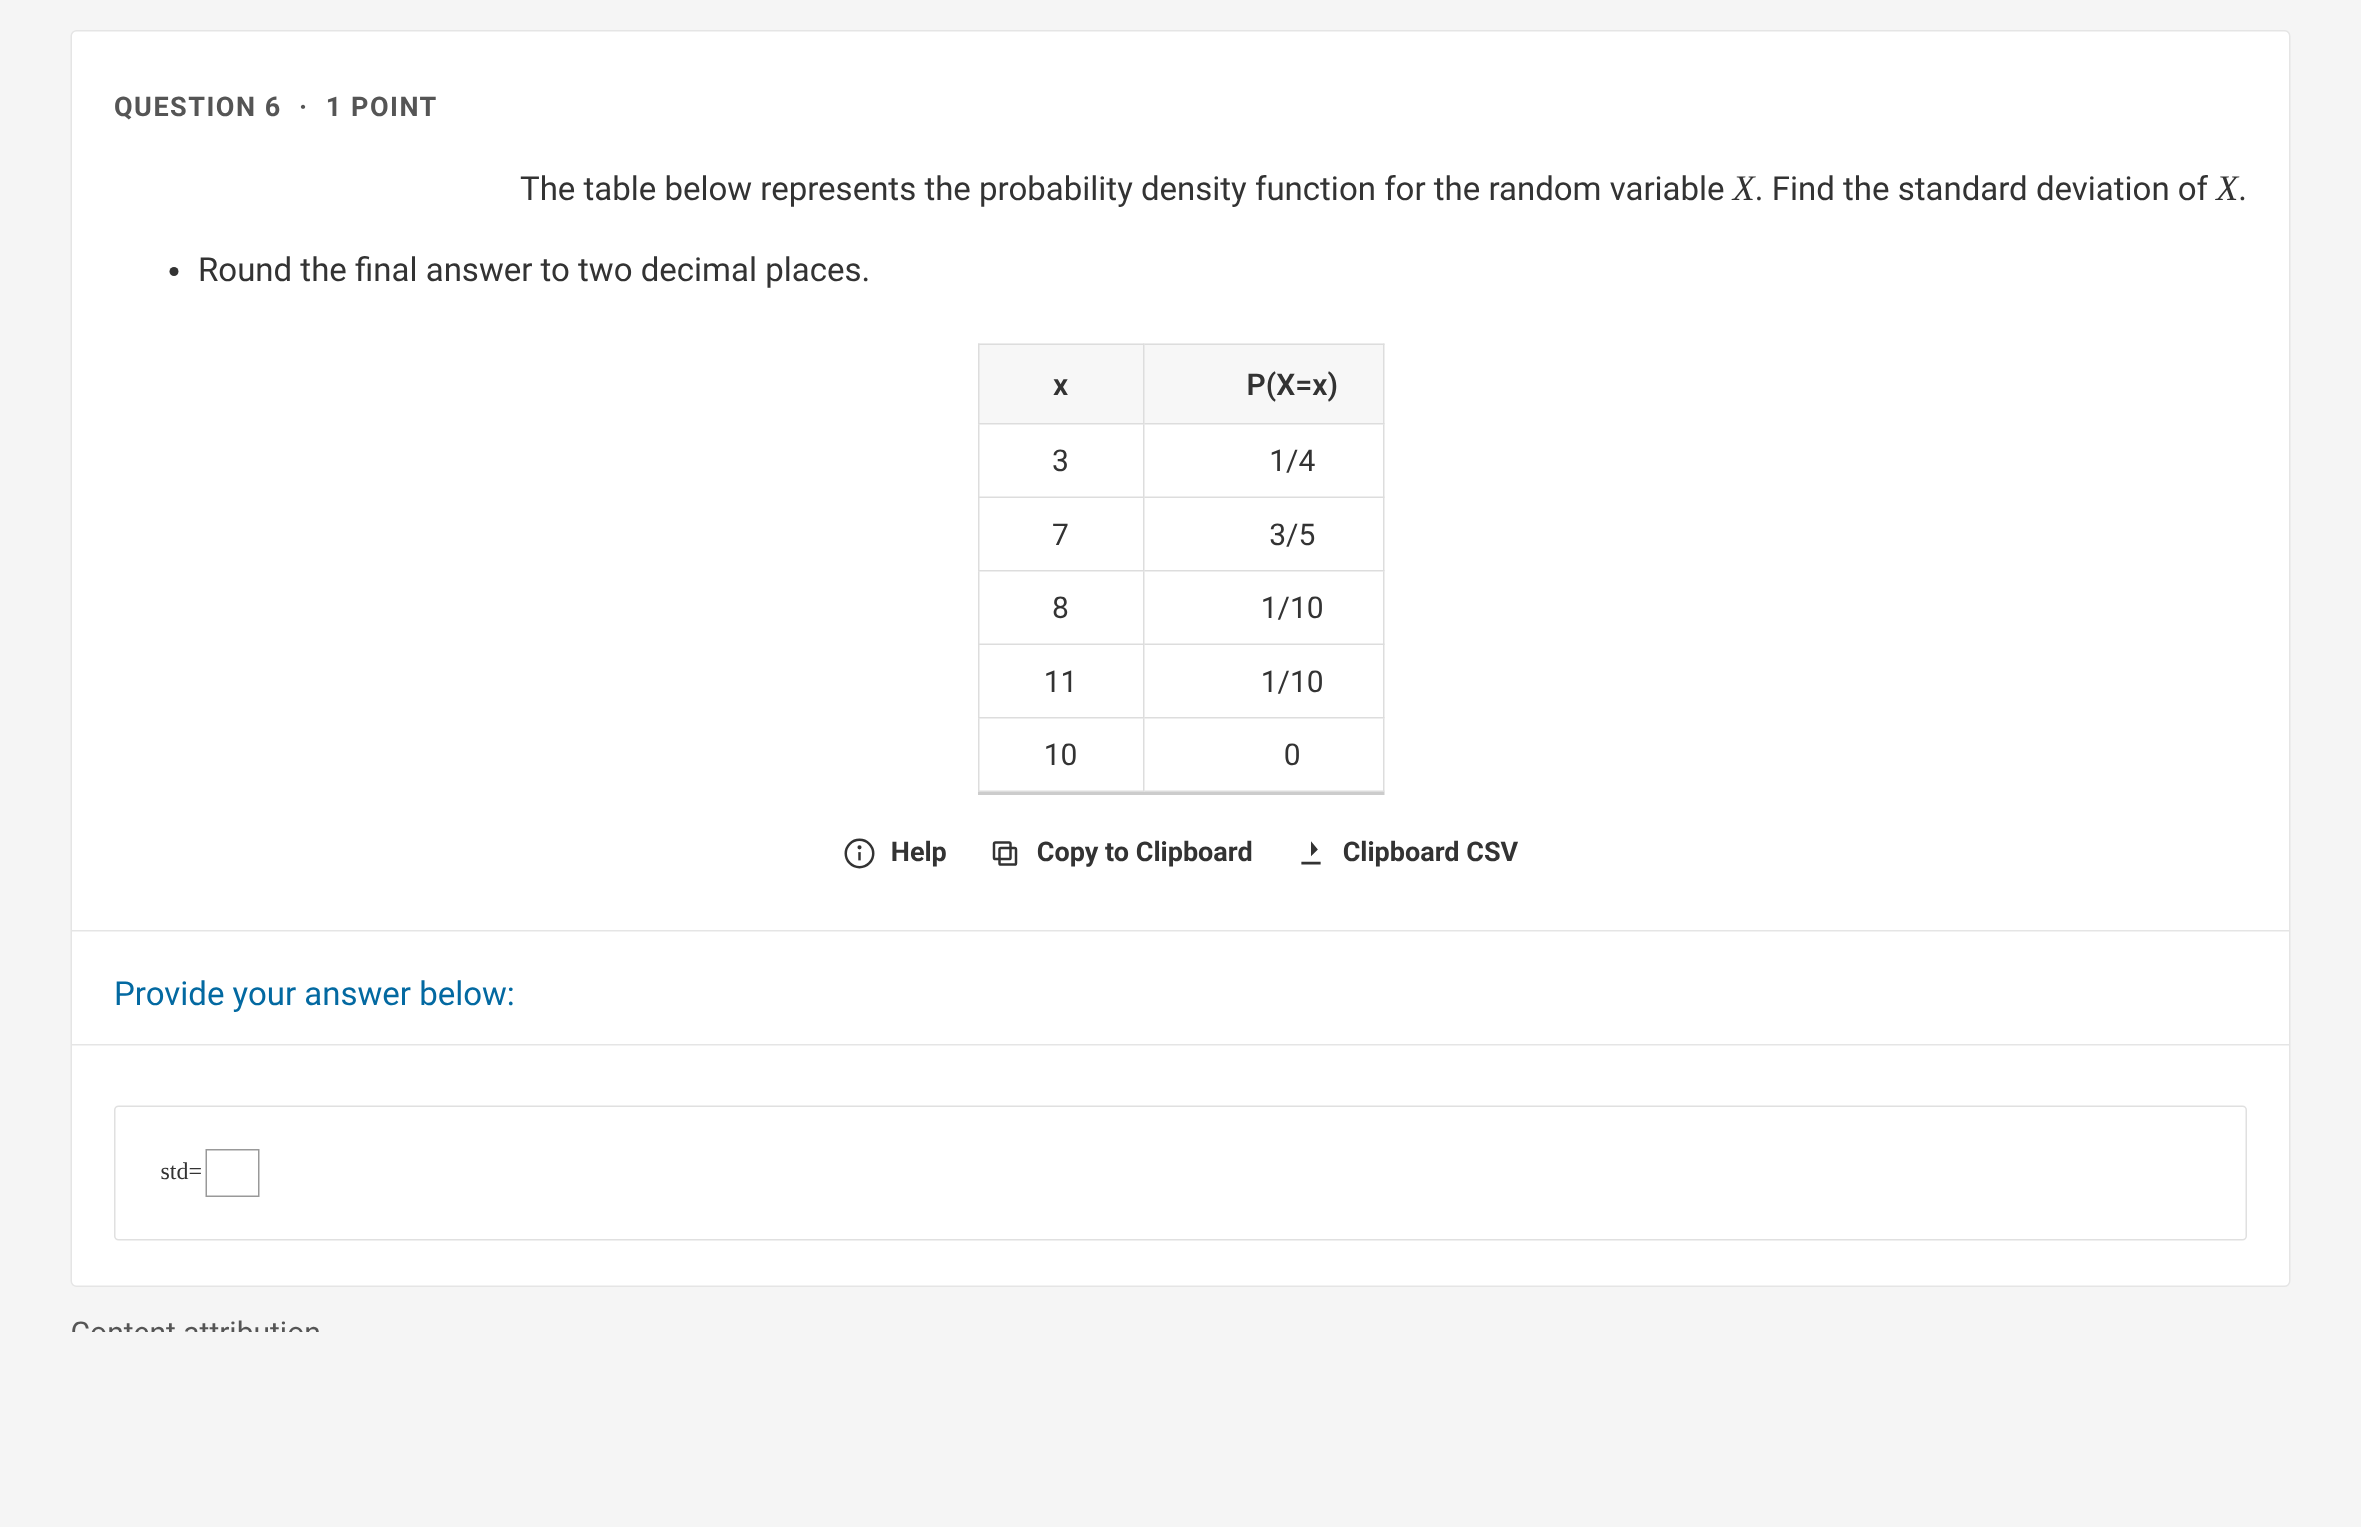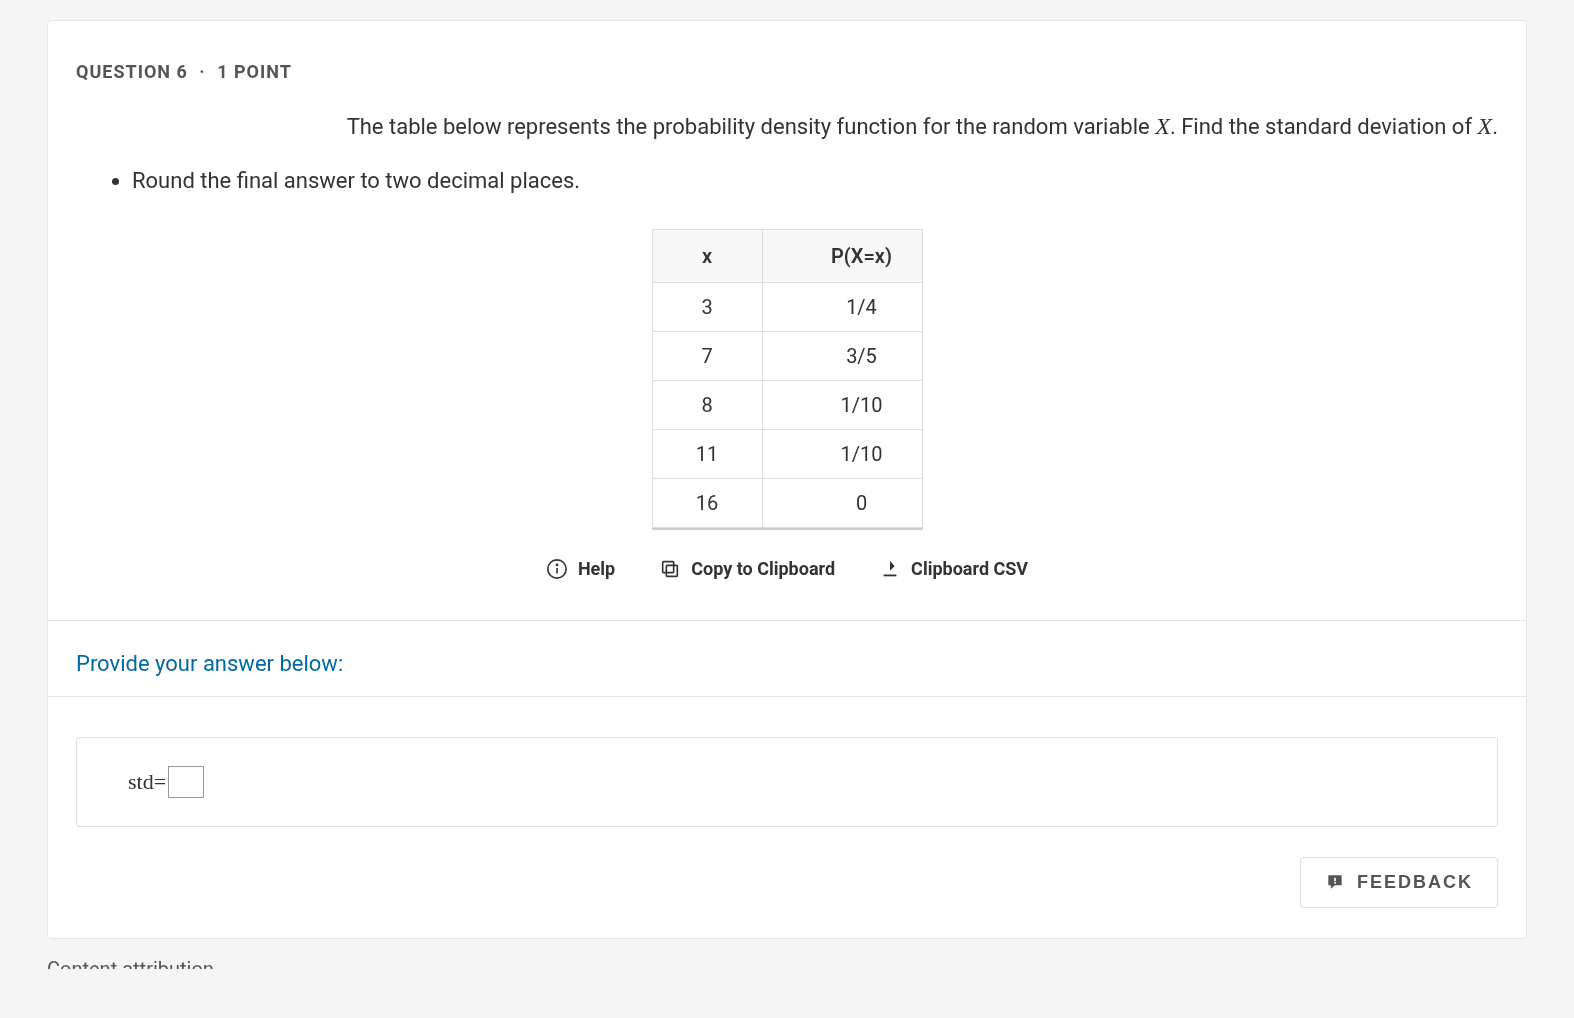--- a/index.html
+++ b/index.html
@@ -70,21 +70,21 @@
     padding: 14px 0;
   }
   table.data td {
     padding: 12px 0;
   }
   table.data th:first-child, table.data td:first-child { width: 110px; }
   table.data th:last-child, table.data td:last-child { width: 160px; padding-left: 39px; }
   .actions {
     display: flex;
     justify-content: center;
-    gap: 44px;
+    gap: 28px;
     margin-bottom: 36px;
     padding-bottom: 4px;
   }
   .action {
     display: inline-flex;
     align-items: center;
     gap: 10px;
     font-size: 18px;
     font-weight: 700;
     color: #333;
@@ -107,22 +107,21 @@
   }
   .answer-box {
     border: 1px solid #e0e0e0;
     border-radius: 3px;
     padding: 28px 30px;
     display: flex;
     align-items: center;
   }
   .std-label {
     font-family: "Times New Roman", Times, serif;
-    font-size: 22px;
-    margin-left: 21px;
+    font-size: 16px;
   }
   .std-input {
     width: 36px;
     height: 32px;
     border: 1px solid #999;
     margin-left: 2px;
     font-size: 18px;
     text-align: center;
   }
   .feedback-row {
@@ -193,21 +192,21 @@
           </tr>
           <tr>
             <td>8</td>
             <td>1/10</td>
           </tr>
           <tr>
             <td>11</td>
             <td>1/10</td>
           </tr>
           <tr>
-            <td>16</td>
+            <td>10</td>
             <td>0</td>
           </tr>
         </tbody>
       </table>
     </div>
 
     <div class="actions">
       <span class="action">
         <svg viewBox="0 0 24 24">
             <circle cx="12" cy="12" r="10"></circle>
@@ -237,25 +236,15 @@
     <p class="answer-label">Provide your answer below:</p>
   </div>
 
   <div class="answer-box-wrap">
     <div class="answer-box">
       <span class="std-label">std=</span>
       <input class="std-input" type="text" value="" style="">
     </div>
   </div>
 
-  <div class="feedback-row">
-    <button class="feedback-btn">
-      <svg viewBox="0 0 24 24">
-          <path d="M4 4h16v12H12l-5 4v-4H4z"></path>
-          <rect x="11" y="7" width="2" height="4" fill="#fff"></rect>
-          <rect x="11" y="12" width="2" height="2" fill="#fff"></rect>
-        </svg>
-      <span>FEEDBACK</span>
-    </button>
-  </div>
 </div>
 
 <div class="attribution">Content attribution</div>
 
 </body></html>

